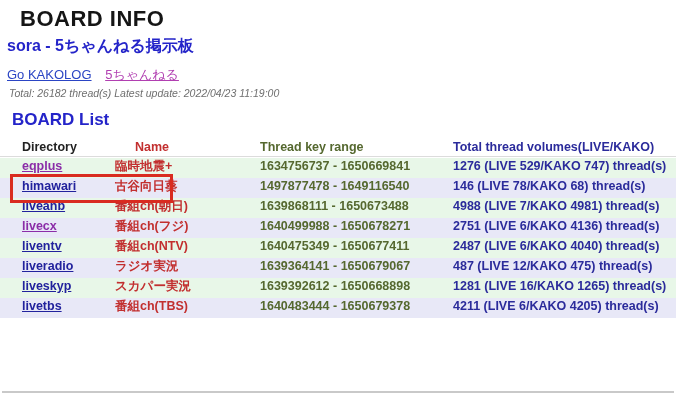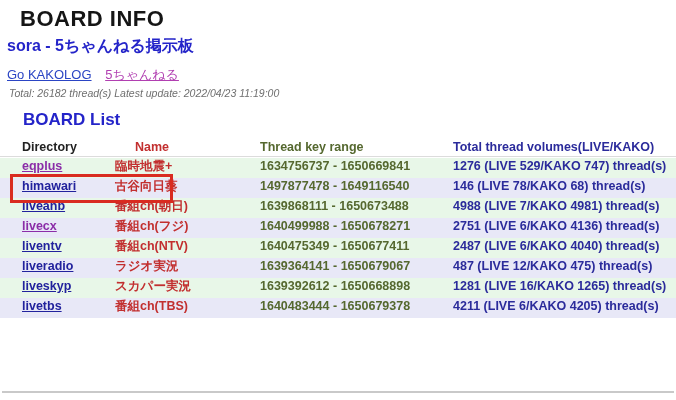--- a/index.html
+++ b/index.html
@@ -25,21 +25,21 @@
   .links-row { left: 7px; top: 66px; font-size: 13px; }
   .links-row a { text-decoration: underline; cursor: pointer; }
   a.kakolog { color: var(--link-blue); margin-right: 10px; margin-top: 44px; }
   a.fivech { color: var(--visited-magenta); }
 
   .meta {
     font-size: 10.5px; font-style: italic; color: var(--meta-gray);
   }
   .meta-total { left: 9px; top: 87px; }
   .board-list-title {
-    left: 23px; top: 110px;
+    left: 12px; top: 110px;
     font-size: 17px; font-weight: bold;
     color: var(--heading-blue);
   }
   .meta-board-total { left: 9px; top: 138px; }
 
   .board-table { left: 0; top: 137px; width: 676px; }
   .thead {
     display: flex; height: 20px; line-height: 20px;
     font-size: 12.5px; font-weight: bold;
     border-bottom: 1px solid #dcdcdc;

